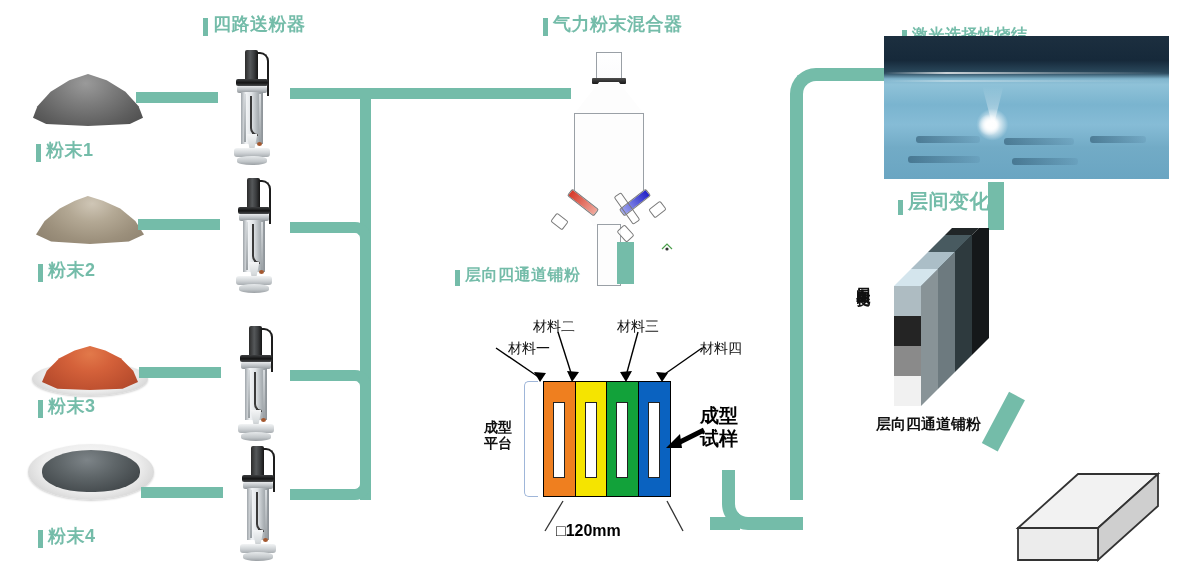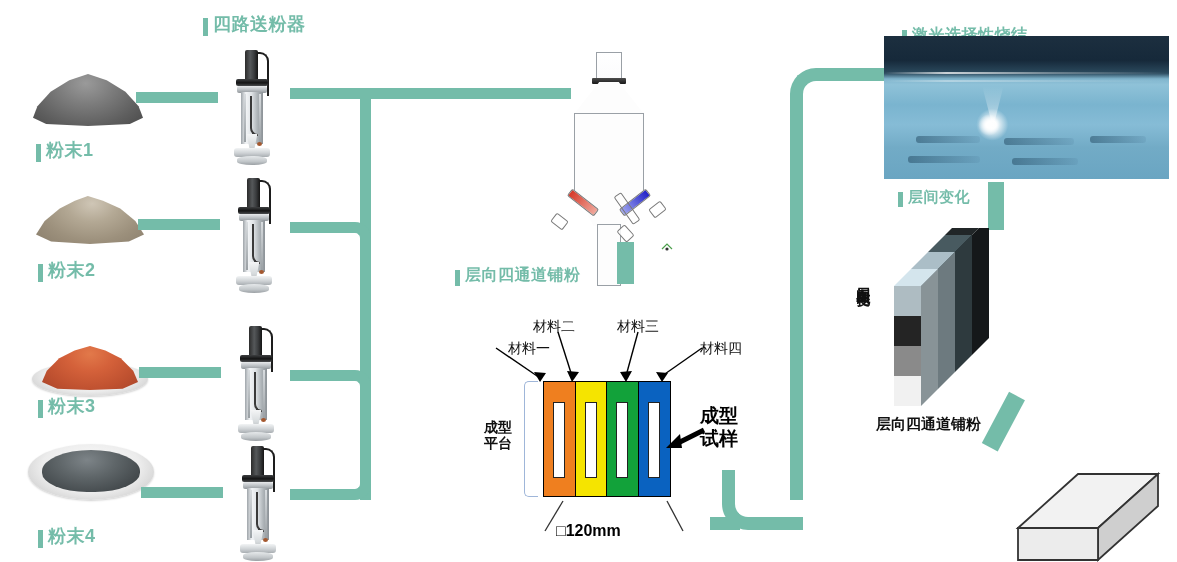--- a/index.html
+++ b/index.html
@@ -34,21 +34,21 @@
     display: inline-block;
     width: 5px;
     height: 17px;
     background: #74bca9;
     flex: 0 0 auto;
   }
   .sec-head.s18 { font-size: 18px; }
   .sec-head.s18 .marker { height: 18px; }
   .sec-head.s16 { font-size: 16px; }
   .sec-head.s16 .marker { height: 16px; }
-  .sec-head.s15 { font-size: 15px; }
+  .sec-head.s15 { font-size: 20px; }
   .sec-head.s15 .marker { height: 15px; }
 
   
   .pipe { position: absolute; background: #74bca9; }
   .pipe-round { position: absolute; border-color: #74bca9; border-style: solid; background: transparent; }
 
   
   .powder { position: absolute; }
   .dish {
     position: absolute;
@@ -239,20 +239,24 @@
 </head>
 <body>
 
 <div id="stage">
 
   <div class="sec-head s18" style="left:203px; top:12px;">
     <span class="marker"></span>
     <span>四路送粉器</span>
   </div>
 
+  <div class="sec-head s18" style="left:543px; top:12px;">
+    <span class="marker"></span>
+    <span>气力粉末混合器</span>
+  </div>
 
   <div class="sec-head s16" style="left:902px; top:14px;margin-top:11px;">
     <span class="marker"></span>
     <span>激光选择性烧结</span>
   </div>
 
   <div class="sec-head s16" style="left:455px; top:265px;">
     <span class="marker"></span>
     <span>层向四通道铺粉</span>
   </div>

